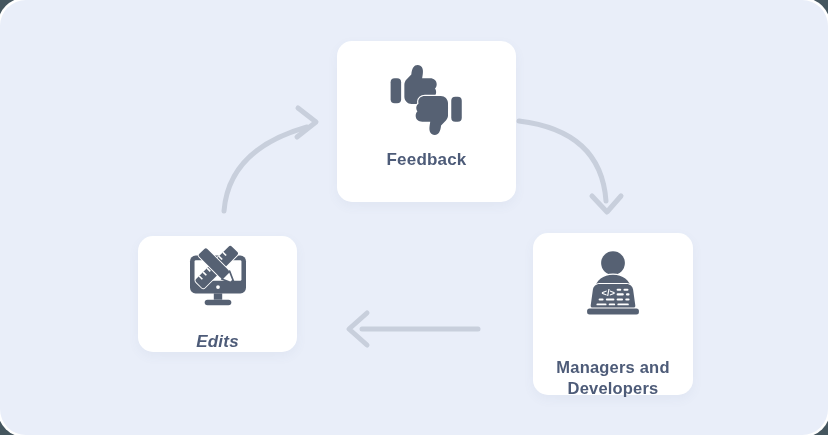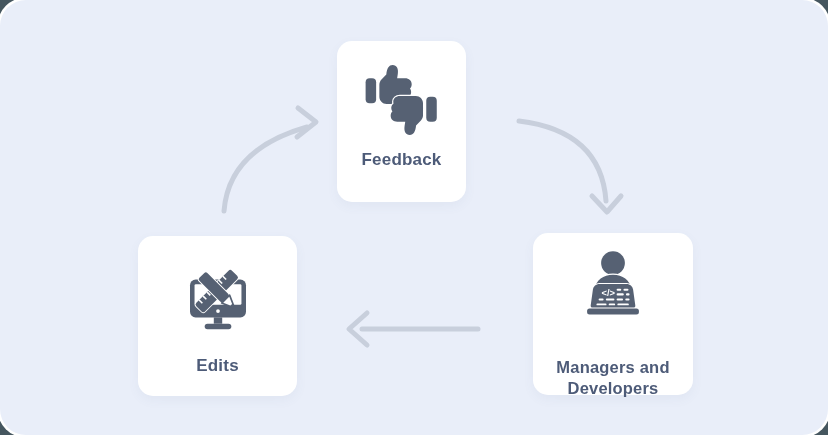--- a/index.html
+++ b/index.html
@@ -15,23 +15,23 @@
     box-shadow:0 0 0 2.5px #ffffff, 0 0 0 14px var(--outer_ring,#45565f);
   }
   .node-card{
     position:absolute;
     background:var(--card_bg,#ffffff);
     border-radius:15px;
     box-shadow:0 4px 12px rgba(88,102,132,0.06);
     display:flex;flex-direction:column;align-items:center;
     box-sizing:border-box;
   }
-  .card-feedback{left:337px;top:41px;width:129px;height:161px;padding-top:21px;}
+  .card-feedback{left:337px;top:41px;width:179px;height:161px;padding-top:21px;}
   .card-managers{left:533px;top:233px;width:160px;height:162px;padding-top:15px;}
-  .card-edits{left:138px;top:236px;width:159px;height:160px;padding-top:24px;}
+  .card-edits{left:138px;top:236px;width:159px;height:116px;padding-top:0;font-style:italic;}
   .node-icon{color:var(--icon,#566173);line-height:0;}
   .node-label{
     color:var(--label,#4d5b78);
     font-size:17px;font-weight:600;letter-spacing:.2px;
     text-align:center;line-height:21px;
   }
   .card-feedback .node-label{margin-top:11px;}
   .card-managers .node-label{margin-top:37px;font-size:16.5px;max-width:132px;}
   .card-edits .node-label{margin-top:25px;}
   .arrows{position:absolute;inset:0;color:var(--arrow,#c8cfdc);pointer-events:none;}

